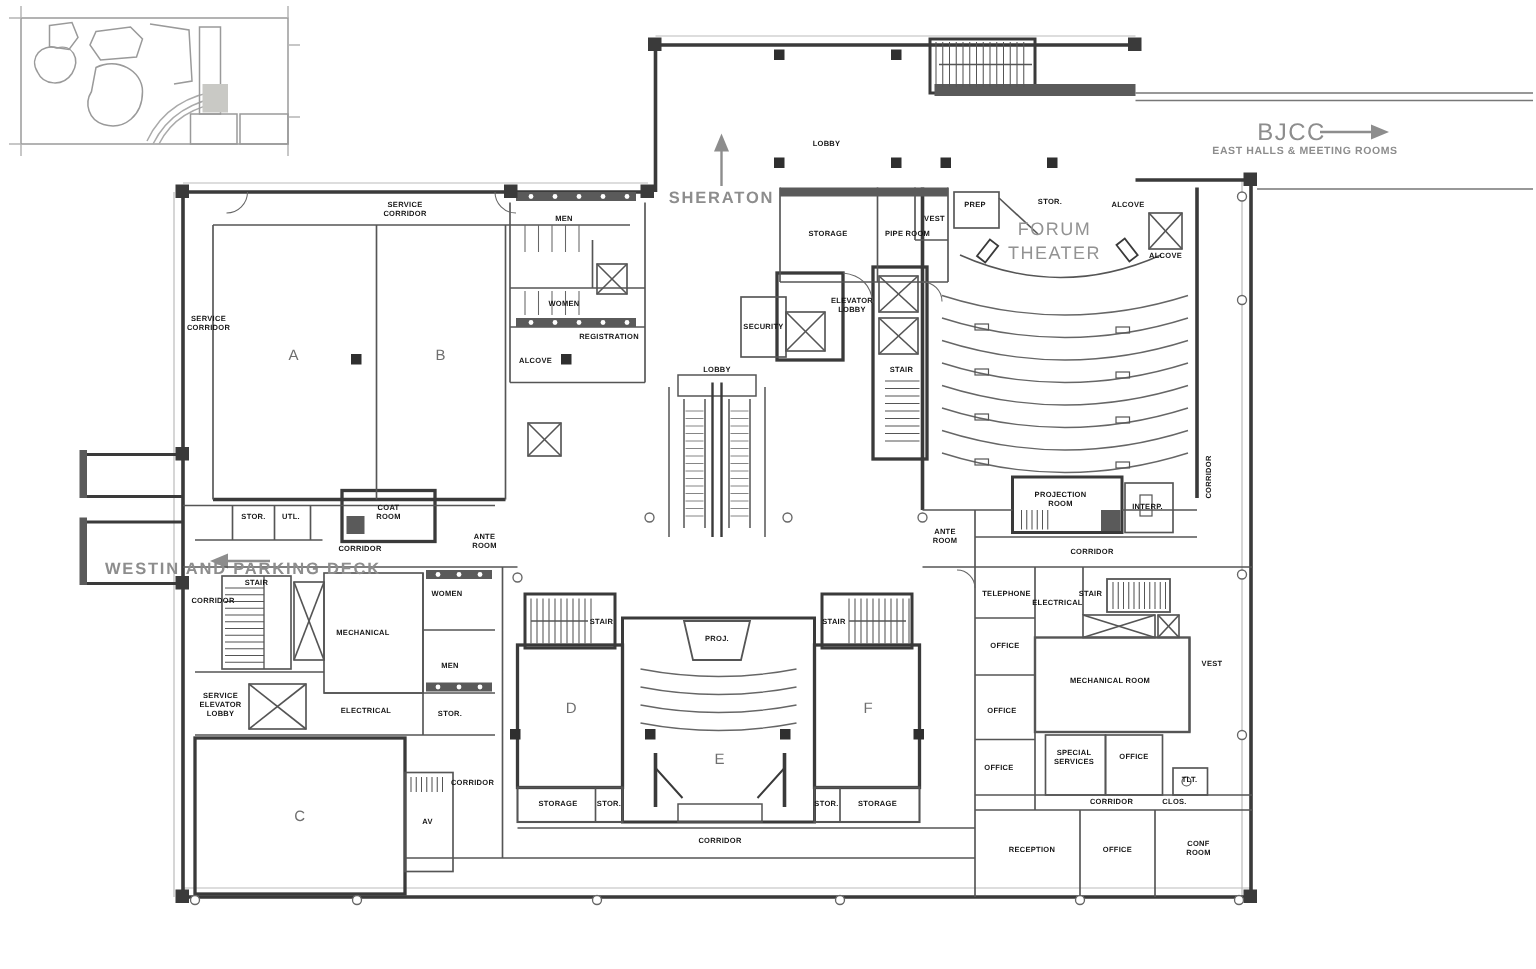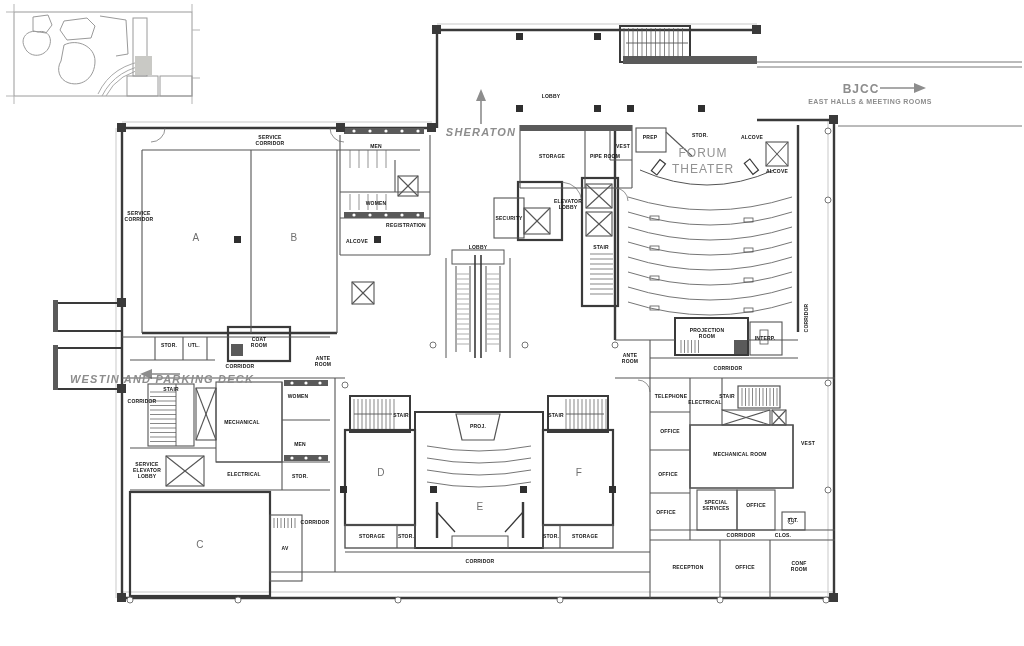--- a/index.html
+++ b/index.html
@@ -4,23 +4,23 @@
 <style>
   html,body{margin:0;padding:0;background:#fff;}
   #plan{position:relative;width:1024px;height:646px;background:#fff;overflow:hidden;
         font-family:"Liberation Sans",sans-serif;}
   #plan svg{position:absolute;left:0;top:0;}
   .lbl{position:absolute;transform:translate(-50%,-50%);text-align:center;
        white-space:pre-line;line-height:1.2;pointer-events:none;
        font-family:"Liberation Sans",sans-serif;}
   .sm{font-size:5px;font-weight:700;color:#141414;letter-spacing:.2px;}
   .room{font-size:10px;font-weight:400;color:#6f6f6f;letter-spacing:.5px;}
-  .big{font-size:11px;font-weight:700;color:#8d8d8d;letter-spacing:1.2px;font-style:italic;}
+  .big{font-size:11px;font-weight:700;color:#8d8d8d;letter-spacing:1.2px;}
   .forum{font-size:12px;font-weight:400;color:#929292;letter-spacing:1px;line-height:1.35;}
-  .bjcc{font-size:12px;font-weight:700;color:#8d8d8d;letter-spacing:1px;}
+  .bjcc{font-size:16px;font-weight:400;color:#8d8d8d;letter-spacing:1px;}
   .sub{font-size:7px;font-weight:700;color:#8d8d8d;letter-spacing:.4px;}
 </style>
 </head>
 <body>
 
 <div id="plan">
 <svg width="1024" height="646" viewBox="0 0 1024 646">
 
   <g fill="none" stroke="#9a9a9a" stroke-width="1">
     <rect x="14" y="12" width="178" height="84"></rect>

